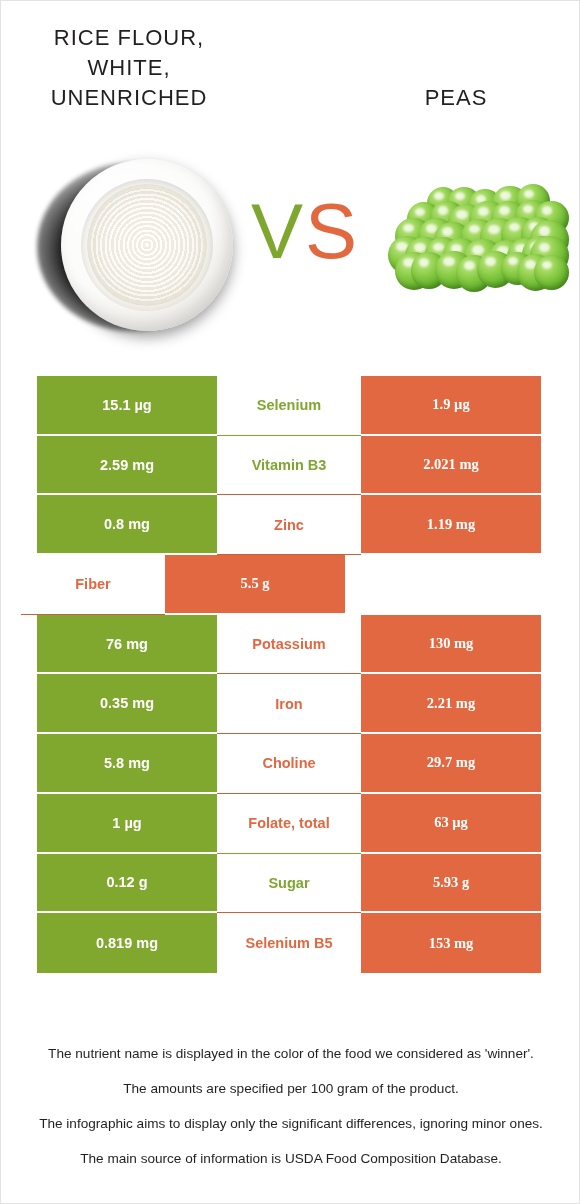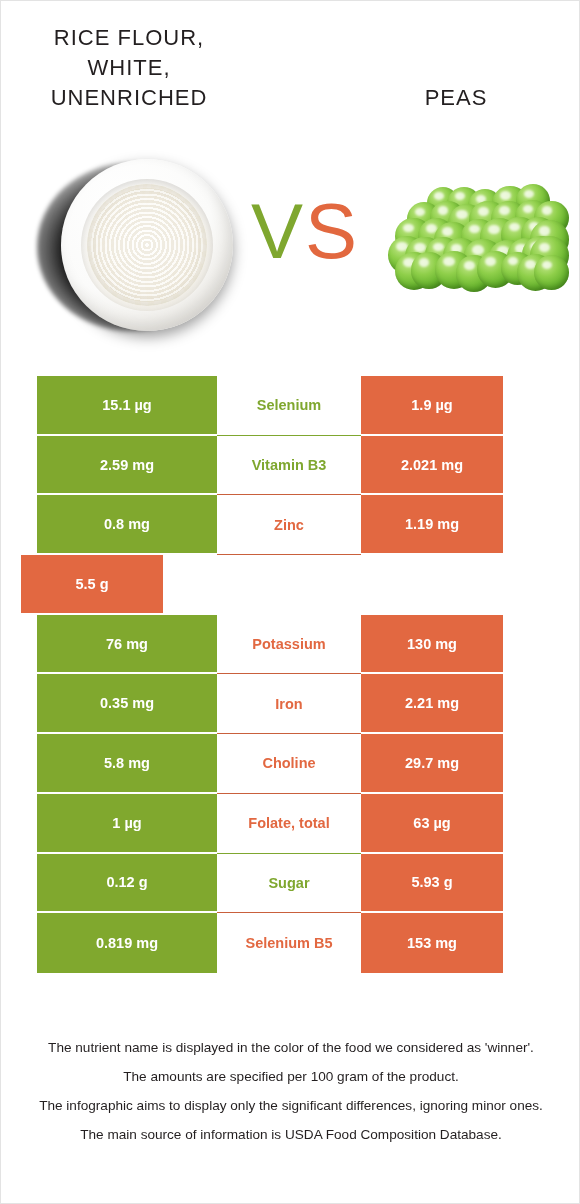--- a/index.html
+++ b/index.html
@@ -92,37 +92,37 @@
 
   
   .table { position:absolute; left:20px; top:375px; width:540px; }
   .row { display:flex; height:59.7px; align-items:stretch; }
   .cell {
     display:flex; align-items:center; justify-content:center;
     font-size:14.5px; font-weight:600;
   }
   .cell-left  { width:180px; background:#80A82E; color:#ffffff; border-bottom:2px solid #ffffff;margin-left:16px; }
   .cell-mid   { width:144px; background:#ffffff; }
-  .cell-right { width:142px; background:#E26841; color:#ffffff; border-bottom:2px solid #ffffff; }
+  .cell-right { width:180px; background:#E26841; color:#ffffff; border-bottom:2px solid #ffffff;font-family:Liberation Serif, serif; }
   .row:last-child .cell-left, .row:last-child .cell-right { border-bottom:none; }
   .cell-mid .name { font-size:14.5px; font-weight:700; }
   .win-green .cell-mid .name  { color:#7FA72F; }
   .win-orange .cell-mid .name { color:#E26841; }
   .cell-mid { border-bottom:1px solid transparent; }
   .nb-green  .cell-mid { border-bottom-color:#7FA72F; }
   .nb-orange .cell-mid { border-bottom-color:#C9603C; }
   .nb-none   .cell-mid { border-bottom-color:transparent; }
 
   
   .footer {
     position:absolute; left:24px; top:1028px; width:532px;
     text-align:center; font-size:13.6px; line-height:21px; color:#231f20;
     font-weight:400;
   }
-  .footer p { margin:8px; }
+  .footer p { margin:14px; }
 </style>
 </head>
 <body>
 
 <div id="page">
 
   <div class="titles">
     <div class="title title-left">Rice flour, white, unenriched</div>
     <div class="title title-right">Peas</div>
   </div>
@@ -201,20 +201,23 @@
         <div class="cell cell-right">2.021 mg</div>
       </div>
       <div class="row win-orange nb-orange">
         <div class="cell cell-left">0.8 mg</div>
         <div class="cell cell-mid">
           <span class="name">Zinc</span>
         </div>
         <div class="cell cell-right">1.19 mg</div>
       </div>
       <div class="row win-orange nb-orange">
+        <div class="cell cell-mid">
+          <span class="name">Fiber</span>
+        </div>
         <div class="cell cell-right">5.5 g</div>
       </div>
       <div class="row win-orange nb-orange">
         <div class="cell cell-left">76 mg</div>
         <div class="cell cell-mid">
           <span class="name">Potassium</span>
         </div>
         <div class="cell cell-right">130 mg</div>
       </div>
       <div class="row win-orange nb-orange">

